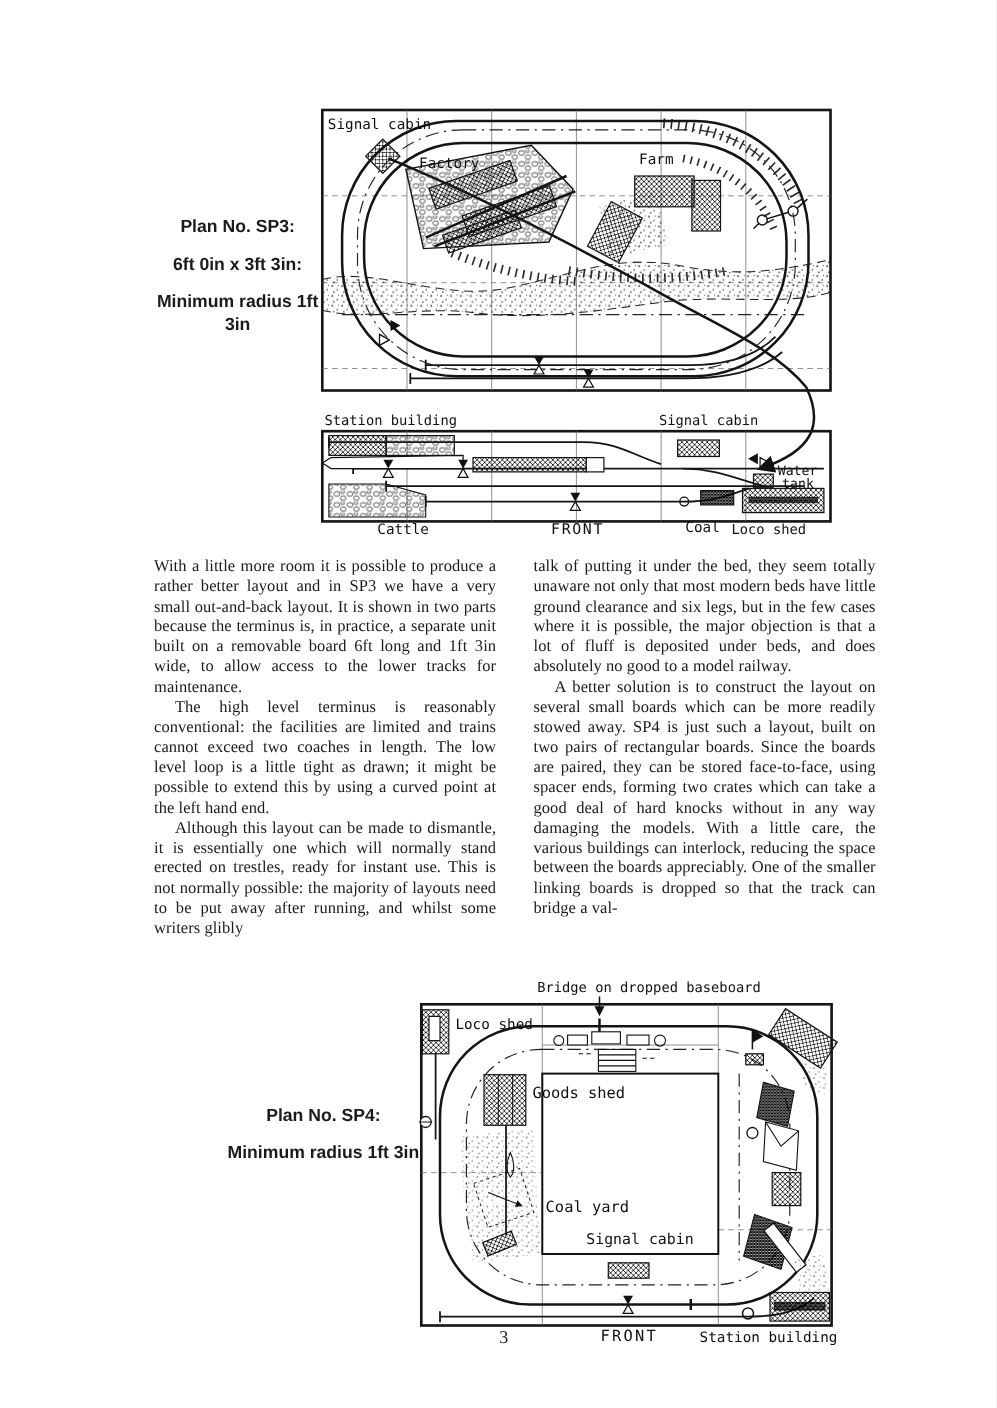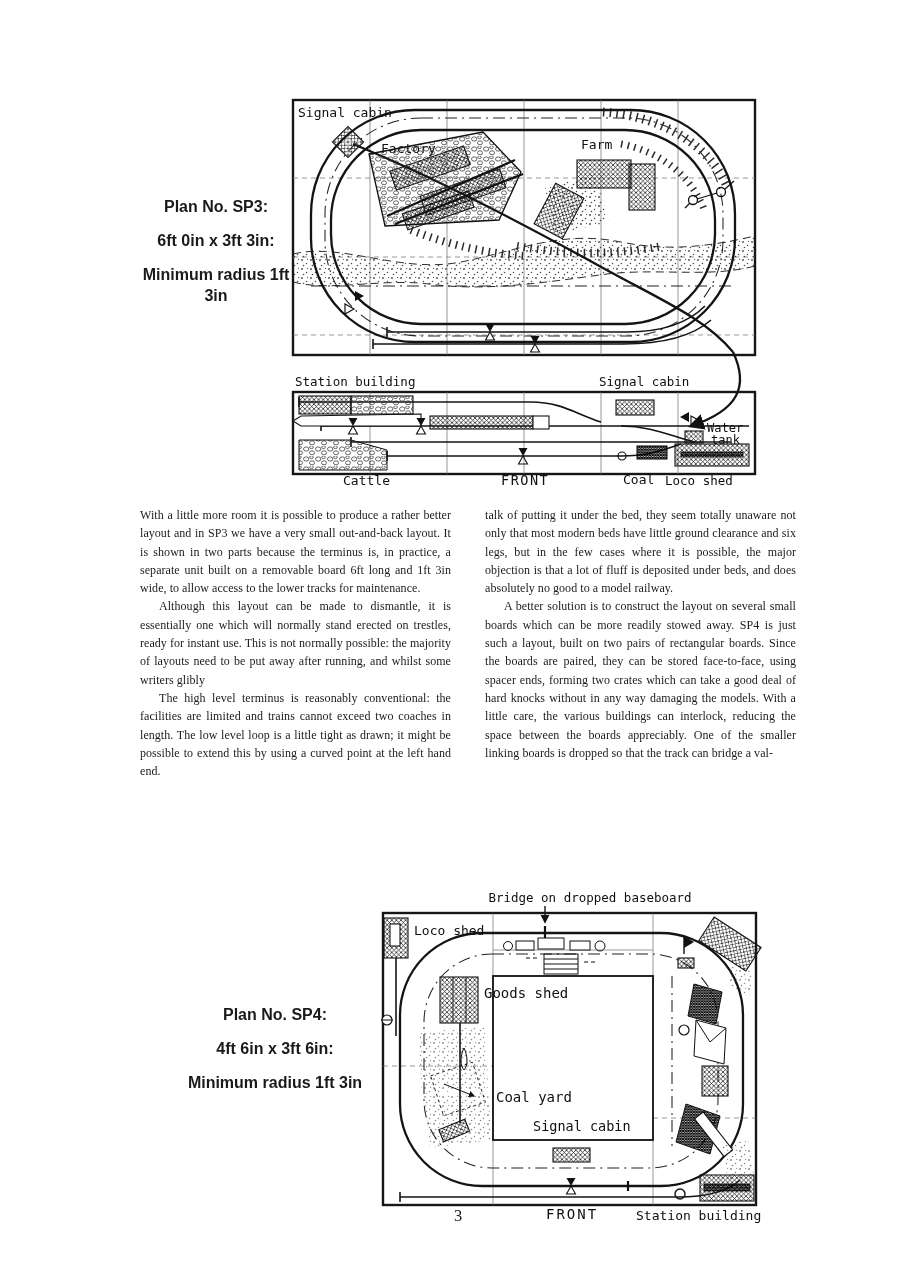--- a/index.html
+++ b/index.html
@@ -10,21 +10,21 @@
   }
   .caption {
     position:absolute; width:280px;
     font-family:"Liberation Sans", sans-serif; font-weight:bold;
     font-size:16px; line-height:21px; color:#1a1a1a;text-align:center;
   }
   .caption p { margin:0 0 13px 0; }
   .caption.narrow { width:152px; }
   .col {
     position:absolute; width:311px; top:506px;
-    font-size:12px; line-height:18.3px; text-align:justify;
+    font-size:15px; line-height:18.3px; text-align:justify;
     letter-spacing:0.05px;
   }
   .col p { margin:0; }
   .col p.ind { text-indent:19px; }
   .pagenum {
     position:absolute; left:140px; top:1206px; width:636px;
     text-align:center; font-size:16.5px;
   }
   .fig { position:absolute; }
   
@@ -202,31 +202,30 @@
       <text class="lbl" x="210" y="389" font-size="13.5" letter-spacing="1.5">FRONT</text>
       <text class="lbl" x="332" y="388" font-size="13">Coal</text>
       <text class="lbl" x="374" y="389" font-size="12.5">Loco shed</text>
       <text class="lbl" x="416" y="336" font-size="12">Water</text>
       <text class="lbl" x="420" y="348" font-size="12">tank</text>
     </g>
   </svg>
 
   <div class="col" style="left:140px;">
     <p>With a little more room it is possible to produce a rather better layout and in SP3 we have a very small out-and-back layout. It is shown in two parts because the terminus is, in practice, a separate unit built on a removable board 6ft long and 1ft 3in wide, to allow access to the lower tracks for maintenance.</p>
+    <p class="ind">The high level terminus is reasonably conventional: the facilities are limited and trains cannot exceed two coaches in length. The low level loop is a little tight as drawn; it might be possible to extend this by using a curved point at the left hand end.</p>
     <p class="ind">Although this layout can be made to dismantle, it is essentially one which will normally stand erected on trestles, ready for instant use. This is not normally possible: the majority of layouts need to be put away after running, and whilst some writers glibly</p>
-    <p class="ind">The high level terminus is reasonably conventional: the facilities are limited and trains cannot exceed two coaches in length. The low level loop is a little tight as drawn; it might be possible to extend this by using a curved point at the left hand end.</p>
   </div>
   <div class="col" style="left:485px;">
     <p>talk of putting it under the bed, they seem totally unaware not only that most modern beds have little ground clearance and six legs, but in the few cases where it is possible, the major objection is that a lot of fluff is deposited under beds, and does absolutely no good to a model railway.</p>
     <p class="ind">A better solution is to construct the layout on several small boards which can be more readily stowed away. SP4 is just such a layout, built on two pairs of rectangular boards. Since the boards are paired, they can be stored face-to-face, using spacer ends, forming two crates which can take a good deal of hard knocks without in any way damaging the models. With a little care, the various buildings can interlock, reducing the space between the boards appreciably. One of the smaller linking boards is dropped so that the track can bridge a val-</p>
   </div>
 
-  <div class="caption" style="left:135px; top:1004px;">
+  <div class="caption" style="left:154px; top:1004px;">
     <p>Plan No. SP4:</p>
-    <p>4ft 6in x 3ft 6in:</p>
     <p>Minimum radius 1ft 3in</p>
   </div>
 
   <svg class="fig" style="left:378px; top:888px;" width="392" height="348" viewBox="0 0 392 348">
     <defs>
       <pattern id="xh-b" width="4.6" height="4.6" patternUnits="userSpaceOnUse">
         <path d="M0 0L4.6 4.6 M4.6 0L0 4.6" stroke="#161616" stroke-width="0.75"></path>
       </pattern>
       <pattern id="dk-b" width="2.7" height="2.7" patternUnits="userSpaceOnUse">
         <path d="M0 0L2.7 2.7 M2.7 0L0 2.7" stroke="#000" stroke-width="1.05"></path>

